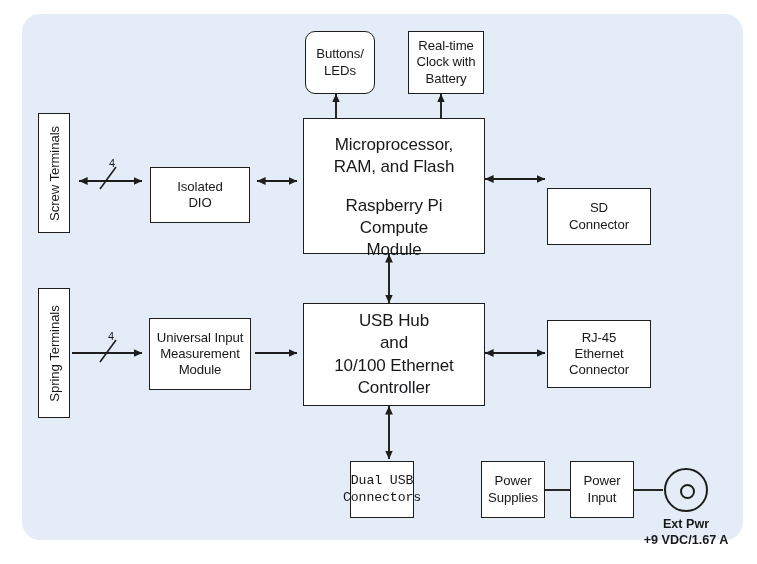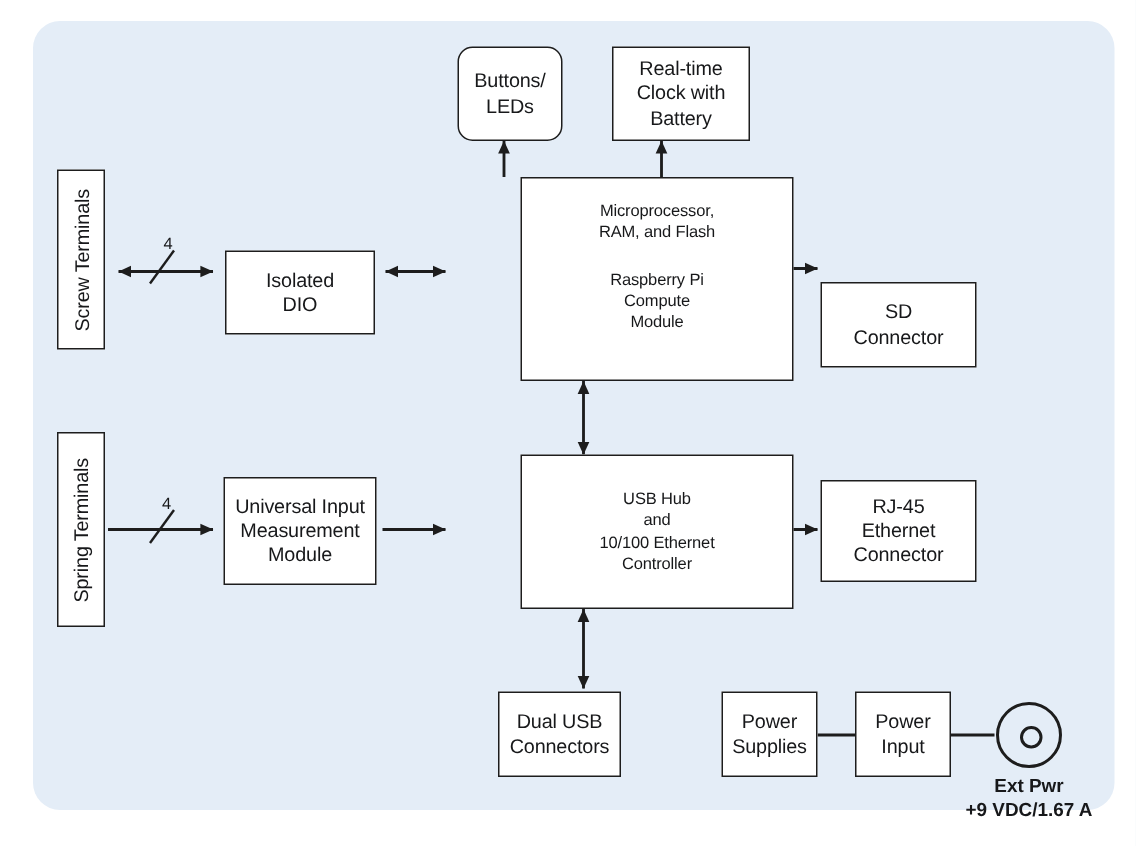--- a/index.html
+++ b/index.html
@@ -56,21 +56,21 @@
     align-items: center;
     justify-content: center;
   }
   .vert .txt {
     transform: rotate(-90deg);
     white-space: nowrap;
     font-size: 13.2px;
     color: #17181a;
     letter-spacing: -0.1px;
   }
-  .bigblk { font-size: 11px; margin-left: 44px; }
+  .bigblk { font-size: 17px; }
   .bigblk .txt { white-space: pre-line; line-height: 1.3; }
   .buslabel {
     position: absolute;
     font-size: 11px;
     color: #17181a;
   }
   .extlabel {
     position: absolute;
     font-size: 12.6px;
     font-weight: bold;
@@ -161,21 +161,21 @@
     <span class="txt">Universal Input
 Measurement
 Module</span>
   </div>
 
   <div class="blk" style="left:305px; top:31px; width:70px; height:63px;border-radius:10px;">
     <span class="txt">Buttons/
 LEDs</span>
   </div>
 
-  <div class="blk" style="left:408px; top:31px; width:92px; height:63px;">
+  <div class="blk" style="left:408px; top:31px; width:76px; height:63px;">
     <span class="txt">Real-time
 Clock with
 Battery</span>
   </div>
 
   <div class="blk bigblk" style="left:303px; top:118px; width:182px; height:136px; flex-direction:column; justify-content:flex-start; padding-top:15px;">
     <span class="txt">Microprocessor,
 RAM, and Flash</span>
     <span class="txt" style="margin-top:17px;">Raspberry Pi
 Compute
@@ -193,21 +193,21 @@
 10/100 Ethernet
 Controller</span>
   </div>
 
   <div class="blk" style="left:547px; top:320px; width:104px; height:68px;align-items:center;">
     <span class="txt">RJ-45
 Ethernet
 Connector</span>
   </div>
 
-  <div class="blk" style="left:332px; top:461px; width:82px; height:57px;">
+  <div class="blk" style="left:350px; top:461px; width:64px; height:57px;font-family:Liberation Mono, monospace;">
     <span class="txt">Dual USB
 Connectors</span>
   </div>
 
   <div class="blk" style="left:481px; top:461px; width:64px; height:57px;">
     <span class="txt">Power
 Supplies</span>
   </div>
 
   <div class="blk" style="left:570px; top:461px; width:64px; height:57px;">

